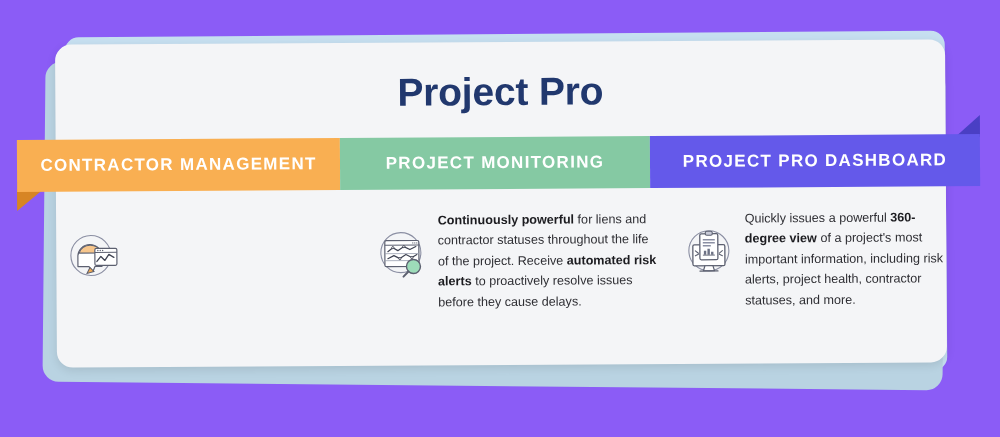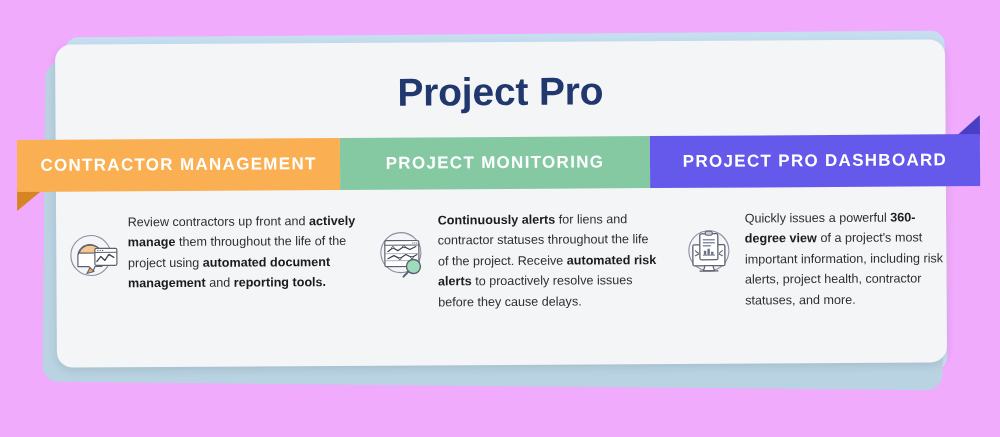--- a/index.html
+++ b/index.html
@@ -11,21 +11,21 @@
     width: 1000px;
     height: 437px;
     overflow: hidden;
     font-family: "Liberation Sans", sans-serif;
   }
 
   #stage {
     position: relative;
     width: 1000px;
     height: 437px;
-    background: #f0abfc;
+    background: #8b5cf6;
   }
 
   
   .back-card-blue-top {
     position: absolute;
     left: 66px;
     top: 34px;
     width: 880px;
     height: 340px;
     background: #c6dff0;
@@ -189,23 +189,20 @@
           <path d="M14 30 a12 12 0 0 1 24 0 v10 h-7 l-2 5 -4 -5 h-11 z" fill="#ffffff" stroke="#5c6070" stroke-width="1.2" stroke-linejoin="round"></path>
           <path d="M15.2 26.5 a11.8 11.8 0 0 1 22.2 0 z" fill="#f7c68c" stroke="#5c6070" stroke-width="1.1"></path>
           <path d="M26 41 l-3 6 7 -2 z" fill="#f2a94f" stroke="#5c6070" stroke-width="1"></path>
           <rect x="31" y="22" width="22" height="17" rx="1.5" fill="#ffffff" stroke="#5c6070" stroke-width="1.2"></rect>
           <line x1="31" y1="26" x2="53" y2="26" stroke="#5c6070" stroke-width="1"></line>
           <circle cx="34" cy="24" r="0.7" fill="#5c6070"></circle>
           <circle cx="36.4" cy="24" r="0.7" fill="#5c6070"></circle>
           <circle cx="38.8" cy="24" r="0.7" fill="#5c6070"></circle>
           <polyline points="33,35 37,30 41,34 45,28 50,31" fill="none" stroke="#3f4352" stroke-width="1.3" stroke-linejoin="round" stroke-linecap="round"></polyline>
         </svg>
-      </div>
-      <div class="col-text">
-        <span>Review contractors up front and </span><b>actively manage</b><span> them throughout the life of the project using </span><b>automated document management</b><span> and </span><b>reporting tools.</b>
       </div>
     </div>
 
     <div class="col col-2">
       <div class="col-icon">
         <svg viewBox="0 0 56 56" width="56" height="56">
           <circle cx="27" cy="28" r="20" fill="none" stroke="#8b8fa3" stroke-width="1.1"></circle>
           <rect x="11" y="16" width="34" height="26" rx="1.5" fill="#ffffff" stroke="#5c6070" stroke-width="1.2"></rect>
           <line x1="11" y1="20.5" x2="45" y2="20.5" stroke="#5c6070" stroke-width="1"></line>
           <circle cx="39" cy="18.4" r="0.6" fill="#5c6070"></circle>
@@ -217,21 +214,21 @@
           <circle cx="19" cy="23" r="1.1" fill="#ffffff" stroke="#3f4352" stroke-width="0.9"></circle>
           <circle cx="30" cy="22" r="1.1" fill="#ffffff" stroke="#3f4352" stroke-width="0.9"></circle>
           <polyline points="14,34 20,31 26,34 32,30 38,33 43,30" fill="none" stroke="#3f4352" stroke-width="1.2" stroke-linejoin="round" stroke-linecap="round"></polyline>
           <circle cx="26" cy="34" r="1.1" fill="#ffffff" stroke="#3f4352" stroke-width="0.9"></circle>
           <circle cx="38" cy="33" r="1.1" fill="#ffffff" stroke="#3f4352" stroke-width="0.9"></circle>
           <circle cx="39.5" cy="42" r="7" fill="#9ddcb9" stroke="#5c6070" stroke-width="1.4"></circle>
           <line x1="34.5" y1="47" x2="29.5" y2="52" stroke="#5c6070" stroke-width="2" stroke-linecap="round"></line>
         </svg>
       </div>
       <div class="col-text">
-        <b>Continuously alerts</b><span> for liens and contractor statuses throughout the life of the project. Receive </span><b>automated risk alerts</b><span> to proactively resolve issues before they cause delays.</span>
+        <b>Continuously powerful</b><span> for liens and contractor statuses throughout the life of the project. Receive </span><b>automated risk alerts</b><span> to proactively resolve issues before they cause delays.</span>
       </div>
     </div>
 
     <div class="col col-3">
       <div class="col-icon">
         <svg viewBox="0 0 56 56" width="56" height="56">
           <circle cx="28" cy="28" r="20" fill="none" stroke="#8b8fa3" stroke-width="1.1"></circle>
           <rect x="12" y="22" width="32" height="21" rx="1.5" fill="#ffffff" stroke="#5c6070" stroke-width="1.3"></rect>
           <path d="M24 43 h8 l1.5 5 h-11 z" fill="#ffffff" stroke="#5c6070" stroke-width="1.2" stroke-linejoin="round"></path>
           <line x1="19" y1="48.3" x2="37" y2="48.3" stroke="#5c6070" stroke-width="1.3" stroke-linecap="round"></line>

